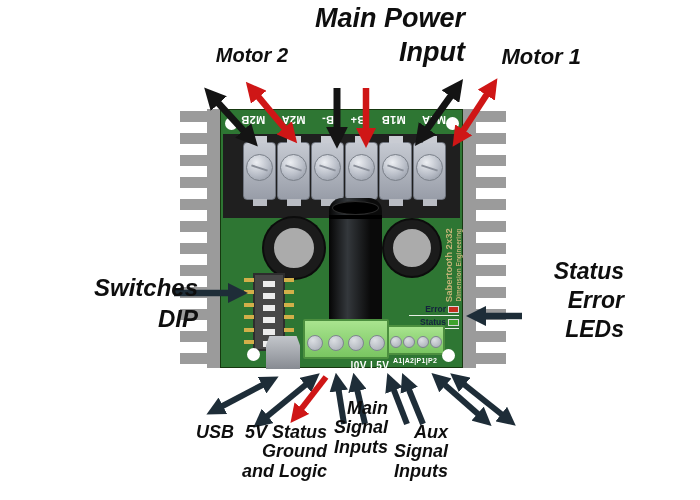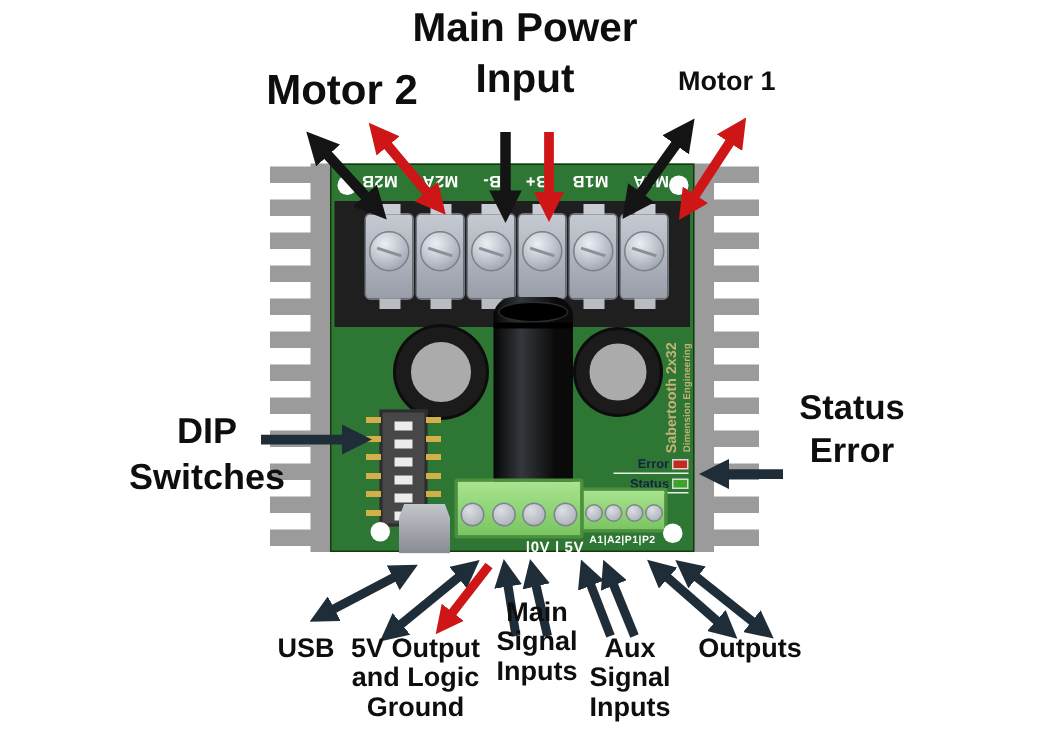--- a/index.html
+++ b/index.html
@@ -83,24 +83,24 @@
   .blabel { position:absolute; color:#fff; text-align:center; }
   .mainblock-label { left:80px; top:250px; width:90px; font-size:10px; letter-spacing:0.4px;padding-left:48px; }
   .auxblock-label  { left:162px; top:247px; width:64px; font-size:7px; letter-spacing:0.3px; }
   
   .usb { position:absolute; left:45px; top:226px; width:34px; height:33px;
          background:linear-gradient(#c3c6cb,#878b92);
          clip-path:polygon(10% 0,90% 0,100% 28%,100% 100%,0 100%,0 28%); }
   
   .arrows { position:absolute; left:0; top:0; z-index:5; pointer-events:none; }
   
-  .lbl { position:absolute; z-index:6; color:#0e0e0e; text-align:center; line-height:1.08; }
+  .lbl { position:absolute; z-index:6; color:#0e0e0e; text-align:right; line-height:1.08;font-style:italic; }
   .lbl-mainpower { left:235px; top:2px;  width:230px; font-size:27px; line-height:1.25; }
-  .lbl-motor2    { left:168px; top:45px; width:120px; font-size:28px; }
-  .lbl-motor1    { left:422px; top:45px; width:125px; font-size:18px; }
+  .lbl-motor2    { left:168px; top:45px; width:120px; font-size:20px; }
+  .lbl-motor1    { left:456px; top:45px; width:125px; font-size:22px; }
   .lbl-dip       { left:78px;  top:272px; width:120px; font-size:24px; line-height:1.3; }
   .lbl-status    { left:512px; top:257px; width:112px; font-size:23px; line-height:1.25; }
   .lbl-bot { font-size:18px; line-height:1.07; }
   .lbl-usb   { left:174px; top:423px; width:60px; }
   .lbl-fivev { left:227px; top:423px; width:100px; }
   .lbl-mains { left:328px; top:399px; width:60px; }
   .lbl-auxs  { left:392px; top:423px; width:56px; }
   .lbl-power { left:455px; top:423px; width:90px; }
 </style>
 </head>
@@ -253,40 +253,40 @@
     <line x1="456" y1="378" x2="510" y2="421" stroke="#1e2d38" stroke-width="6" marker-start="url(#mN)" marker-end="url(#mN)"></line>
   </svg>
 
   <div class="lbl lbl-mainpower">
     <div>Main Power</div>
     <div>Input</div>
   </div>
   <div class="lbl lbl-motor2">Motor 2</div>
   <div class="lbl lbl-motor1">Motor 1</div>
   <div class="lbl lbl-dip">
+    <div>Switches</div>
     <div>DIP</div>
-    <div>Switches</div>
   </div>
   <div class="lbl lbl-status">
     <div>Status</div>
     <div>Error</div>
+    <div>LEDs</div>
   </div>
   <div class="lbl lbl-bot lbl-usb">USB</div>
   <div class="lbl lbl-bot lbl-fivev">
-    <div>5V Output</div>
+    <div>5V Status</div>
+    <div>Ground</div>
     <div>and Logic</div>
-    <div>Ground</div>
   </div>
   <div class="lbl lbl-bot lbl-mains">
     <div>Main</div>
     <div>Signal</div>
     <div>Inputs</div>
   </div>
   <div class="lbl lbl-bot lbl-auxs">
     <div>Aux</div>
     <div>Signal</div>
     <div>Inputs</div>
   </div>
   <div class="lbl lbl-bot lbl-power">
-    <div>Outputs</div>
   </div>
 
 </div>
 
 </body></html>

